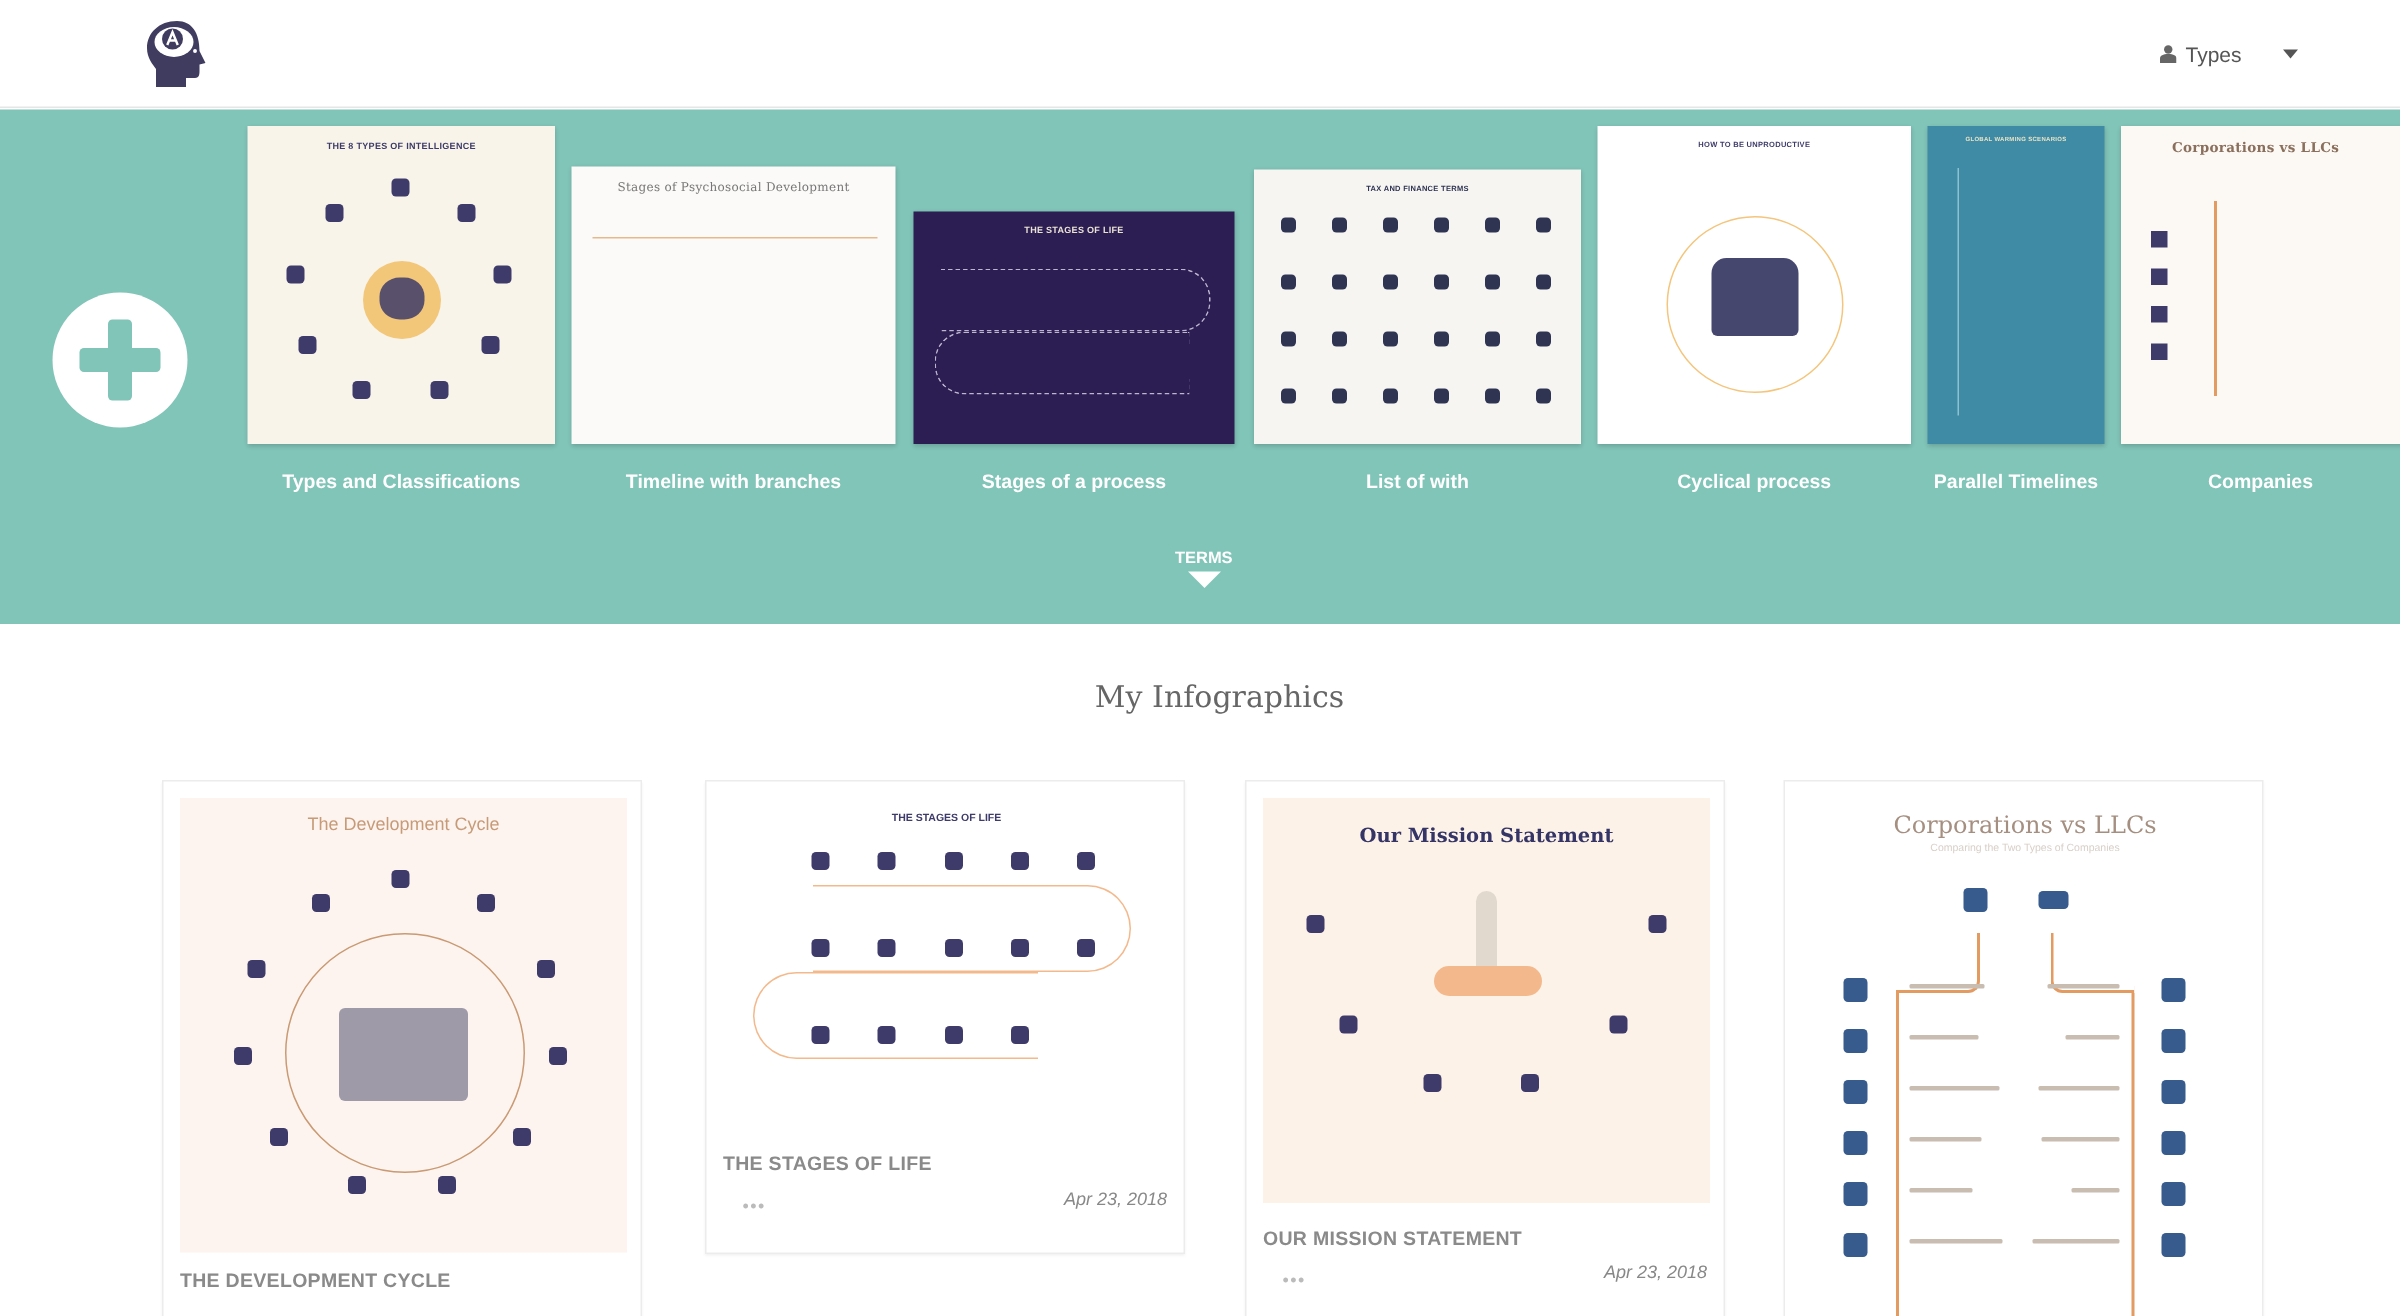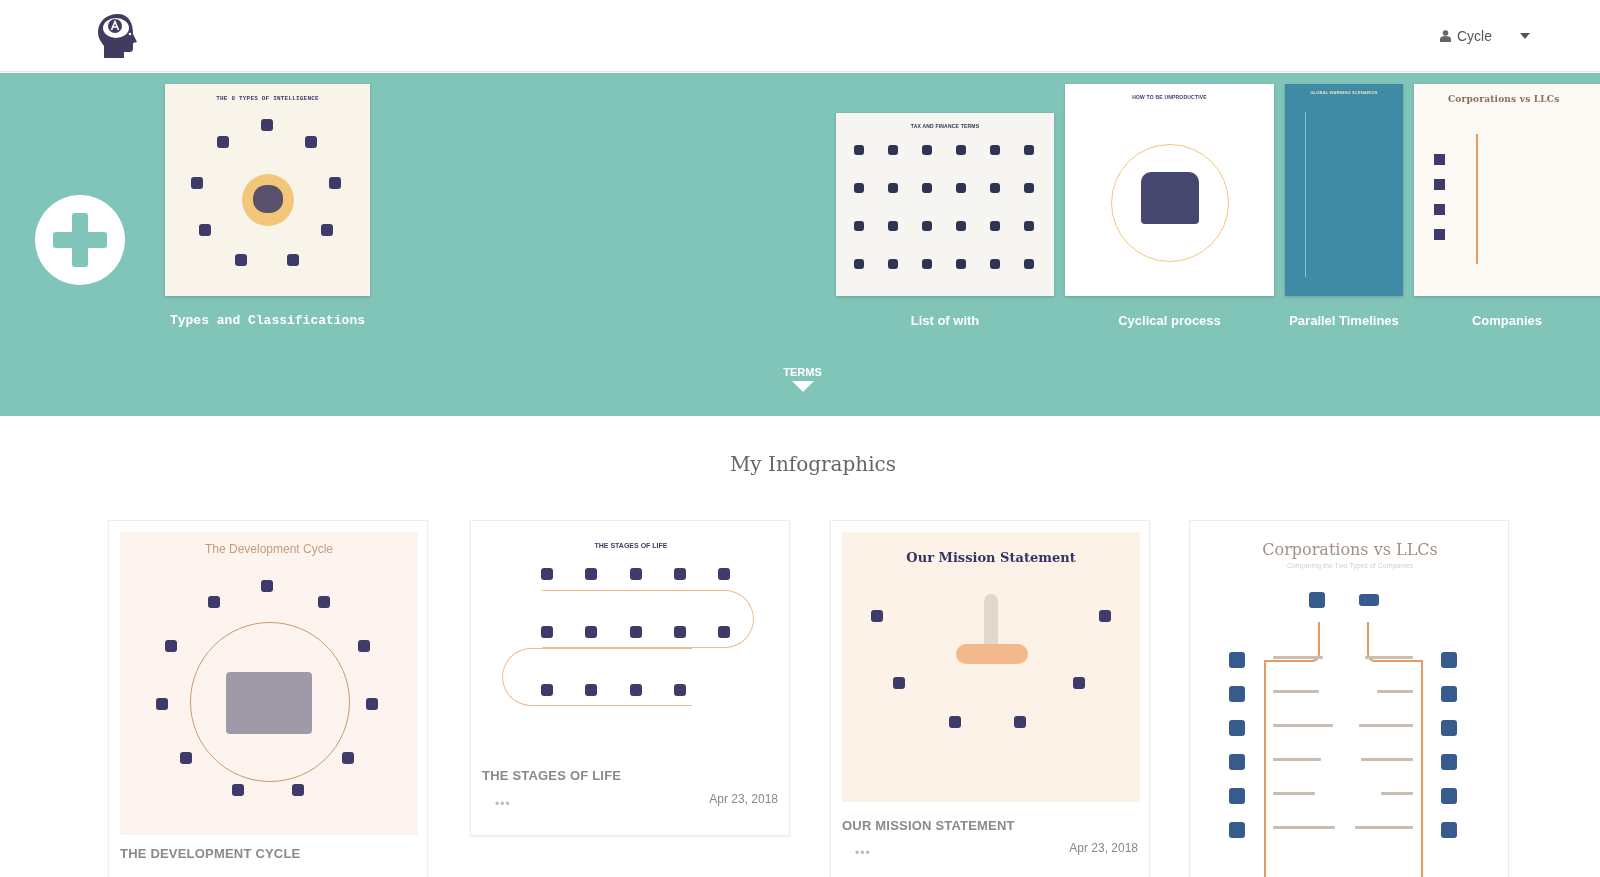--- a/index.html
+++ b/index.html
@@ -16,21 +16,21 @@
   .tpl .thumb { position: absolute; box-shadow: 0 1px 3px rgba(0,0,0,0.18); overflow: hidden; }
   .tpl .label { position: absolute; top: 240px; left: 0; width: 100%; text-align: center; color: #fff; font-weight: bold; font-size: 13px; }
   .thumb .t-title { position: absolute; left: 0; width: 100%; text-align: center; font-size: 7px; font-weight: bold; letter-spacing: 0.2px; }
   .more { position: absolute; left: 780px; top: 293px; width: 45px; text-align: center; color: #fff; font-weight: bold; font-size: 11px; cursor: pointer; }
   .more .tri { margin: 3px auto 0; width: 0; height: 0; border-left: 11px solid transparent; border-right: 11px solid transparent; border-top: 11px solid #fff; }
   .section-title { position: absolute; left: 0; top: 452px; width: 1626px; text-align: center; font-family: "DejaVu Serif", serif; font-size: 20px; color: #666; }
   .card { position: absolute; background: #fff; border: 1px solid #ececec; box-shadow: 0 1px 2px rgba(0,0,0,0.06); cursor: pointer; overflow: hidden; }
   .card .preview { position: absolute; overflow: hidden; }
   .card .name { position: absolute; font-weight: bold; font-size: 13px; color: #8a8a8a; letter-spacing: 0.2px; }
   .card .dots { position: absolute; font-size: 12px; color: #bbb; letter-spacing: 1px; }
-  .card .date { position: absolute; font-size: 12px; color: #888; }
+  .card .date { position: absolute; font-style: italic; font-size: 12px; color: #888; }
   .pv-title { position: absolute; left: 0; width: 100%; text-align: center; }
   .icon-dot { position: absolute; width: 12px; height: 12px; border-radius: 3px; background: #3e3b6a; }
   .tiny { position: absolute; height: 3px; background: #c9bcb0; border-radius: 1px; }
 </style>
 </head>
 <body>
 
 <div class="header">
   <div class="logo">
     <svg width="44" height="48" viewBox="0 0 44 48">
@@ -39,50 +39,65 @@
       <circle cx="19" cy="14" r="7" fill="#3f3c5f"></circle>
       <path d="M15.5 18 L19 9.5 L22.5 18 M17 15 L21 15" stroke="#fff" stroke-width="1.6" fill="none"></path>
       <circle cx="34" cy="22" r="1.3" fill="#fff"></circle>
     </svg>
   </div>
   <div class="user-menu">
     <svg width="11" height="12" viewBox="0 0 11 12">
       <circle cx="5.5" cy="3" r="2.8" fill="#666"></circle>
       <path d="M0 12 L0 9 C0 7 2 6 5.5 6 C9 6 11 7 11 9 L11 12 Z" fill="#666"></path>
     </svg>
-    <span>Cycle</span>
+    <span>Types</span>
     <span class="caret"></span>
   </div>
 </div>
 
 <div class="templates">
   <div class="add-btn">
     <div class="bar-h"></div>
     <div class="bar-v"></div>
   </div>
 
-  <div class="tpl" style="left:165px;top:0;width:205px;height:260px;font-family:Liberation Mono, monospace;">
+  <div class="tpl" style="left:165px;top:0;width:205px;height:260px;">
     <div class="thumb" style="left:0;top:11px;width:205px;height:212px;background:#f8f4e9;">
       <div class="t-title" style="top:11px;color:#3e3b6a;font-size:6px;">THE 8 TYPES OF INTELLIGENCE</div>
       <div style="position:absolute;left:77px;top:90px;width:52px;height:52px;border-radius:50%;background:#f2c77a;"></div>
       <div style="position:absolute;left:88px;top:101px;width:30px;height:28px;border-radius:45%;background:#3e3b6a;opacity:0.85;"></div>
       <div class="icon-dot" style="left:96px;top:35px;"></div>
       <div class="icon-dot" style="left:52px;top:52px;"></div>
       <div class="icon-dot" style="left:140px;top:52px;"></div>
       <div class="icon-dot" style="left:26px;top:93px;"></div>
       <div class="icon-dot" style="left:164px;top:93px;"></div>
       <div class="icon-dot" style="left:34px;top:140px;"></div>
       <div class="icon-dot" style="left:156px;top:140px;"></div>
       <div class="icon-dot" style="left:70px;top:170px;"></div>
       <div class="icon-dot" style="left:122px;top:170px;"></div>
     </div>
     <div class="label">Types and Classifications</div>
   </div>
 
-
+  <div class="tpl" style="left:381px;top:0;width:216px;height:260px;">
+    <div class="thumb" style="left:0;top:38px;width:216px;height:185px;background:#fbfaf8;">
+      <div class="t-title" style="top:9px;color:#777;font-family:'DejaVu Serif',serif;font-weight:normal;font-size:8px;">Stages of Psychosocial Development</div>
+      <div style="position:absolute;left:14px;top:47px;width:190px;height:1px;background:#e5b98a;"></div>
+    </div>
+    <div class="label">Timeline with branches</div>
+  </div>
+
+  <div class="tpl" style="left:609px;top:0;width:214px;height:260px;">
+    <div class="thumb" style="left:0;top:68px;width:214px;height:155px;background:#2c1d52;">
+      <div class="t-title" style="top:10px;color:#e9e3d3;font-size:6px;">THE STAGES OF LIFE</div>
+      <div style="position:absolute;left:18px;top:38px;width:180px;height:42px;border:1px dashed #bdb6cf;border-left:none;border-radius:0 20px 20px 0;"></div>
+      <div style="position:absolute;left:14px;top:80px;width:170px;height:42px;border:1px dashed #bdb6cf;border-right:none;border-radius:20px 0 0 20px;"></div>
+    </div>
+    <div class="label">Stages of a process</div>
+  </div>
 
   <div class="tpl" style="left:836px;top:0;width:218px;height:260px;">
     <div class="thumb" style="left:0;top:40px;width:218px;height:183px;background:#f6f5f2;">
       <div class="t-title" style="top:10px;color:#2e3452;font-size:5px;">TAX AND FINANCE TERMS</div>
       <div class="icon-dot" style="left:18px;top:32px;width:10px;height:10px;background:#2e3452;"></div>
       <div class="icon-dot" style="left:52px;top:32px;width:10px;height:10px;background:#2e3452;"></div>
       <div class="icon-dot" style="left:86px;top:32px;width:10px;height:10px;background:#2e3452;"></div>
       <div class="icon-dot" style="left:120px;top:32px;width:10px;height:10px;background:#2e3452;"></div>
       <div class="icon-dot" style="left:154px;top:32px;width:10px;height:10px;background:#2e3452;"></div>
       <div class="icon-dot" style="left:188px;top:32px;width:10px;height:10px;background:#2e3452;"></div>

